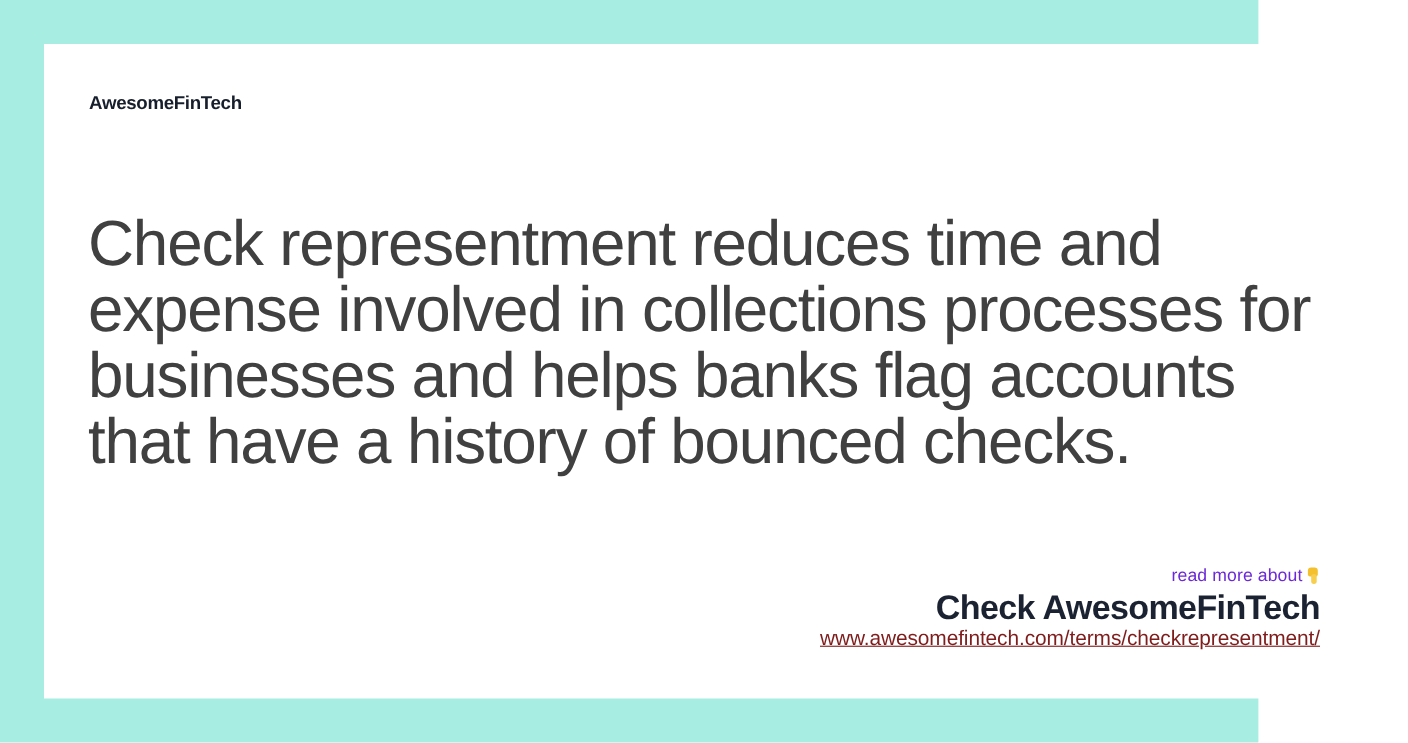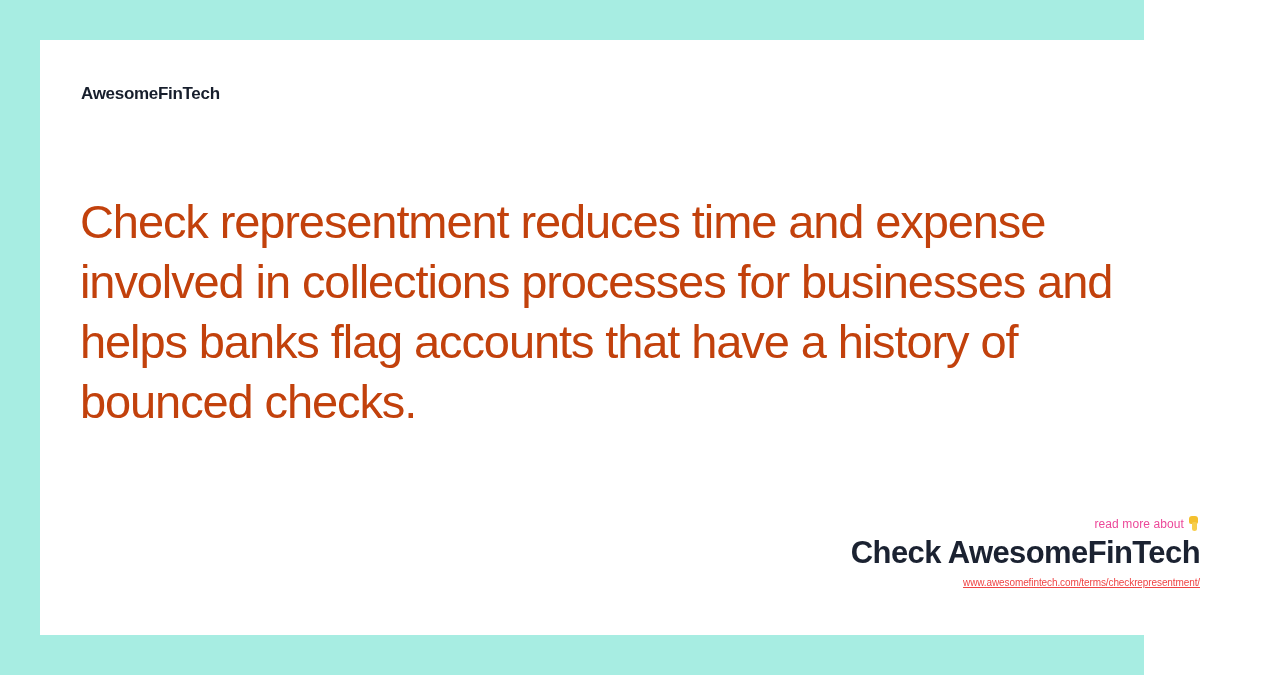--- a/index.html
+++ b/index.html
@@ -42,58 +42,58 @@
     color: #171e2c;
     line-height: 1;
     white-space: nowrap;
   }
 
   .headline {
     position: absolute;
     left: 40px;
     top: 152px;
     width: 1120px;
-    font-size: 47px;
+    font-size: 58px;
     font-weight: 300;
     line-height: 60px;
     letter-spacing: -1.1px;
-    color: #c2410c;
+    color: #404040;
   }
 
   .footer {
     position: absolute;
     right: 40px;
     bottom: 44px;
     text-align: right;
   }
 
   .read-more {
-    font-size: 12px;
+    font-size: 16px;
     font-weight: 400;
-    color: #ec4899;
+    color: #6d28d9;
     line-height: 16px;
     letter-spacing: 0.1px;
     white-space: nowrap;
   }
 
   .term-title {
     font-size: 31px;
     font-weight: bold;
     color: #1b2231;
     line-height: 38px;
     letter-spacing: -0.6px;
     white-space: nowrap;
     margin-top: 2px;
   }
 
   .term-url {
     display: inline-block;
-    font-size: 10px;
+    font-size: 19px;
     font-weight: 400;
-    color: #ef4444;
+    color: #7f1d1d;
     text-decoration: underline;
     text-underline-offset: 1px;
     line-height: 17px;
     letter-spacing: -0.1px;
     white-space: nowrap;
     cursor: pointer;
   }
 
   
   .hand-icon {

